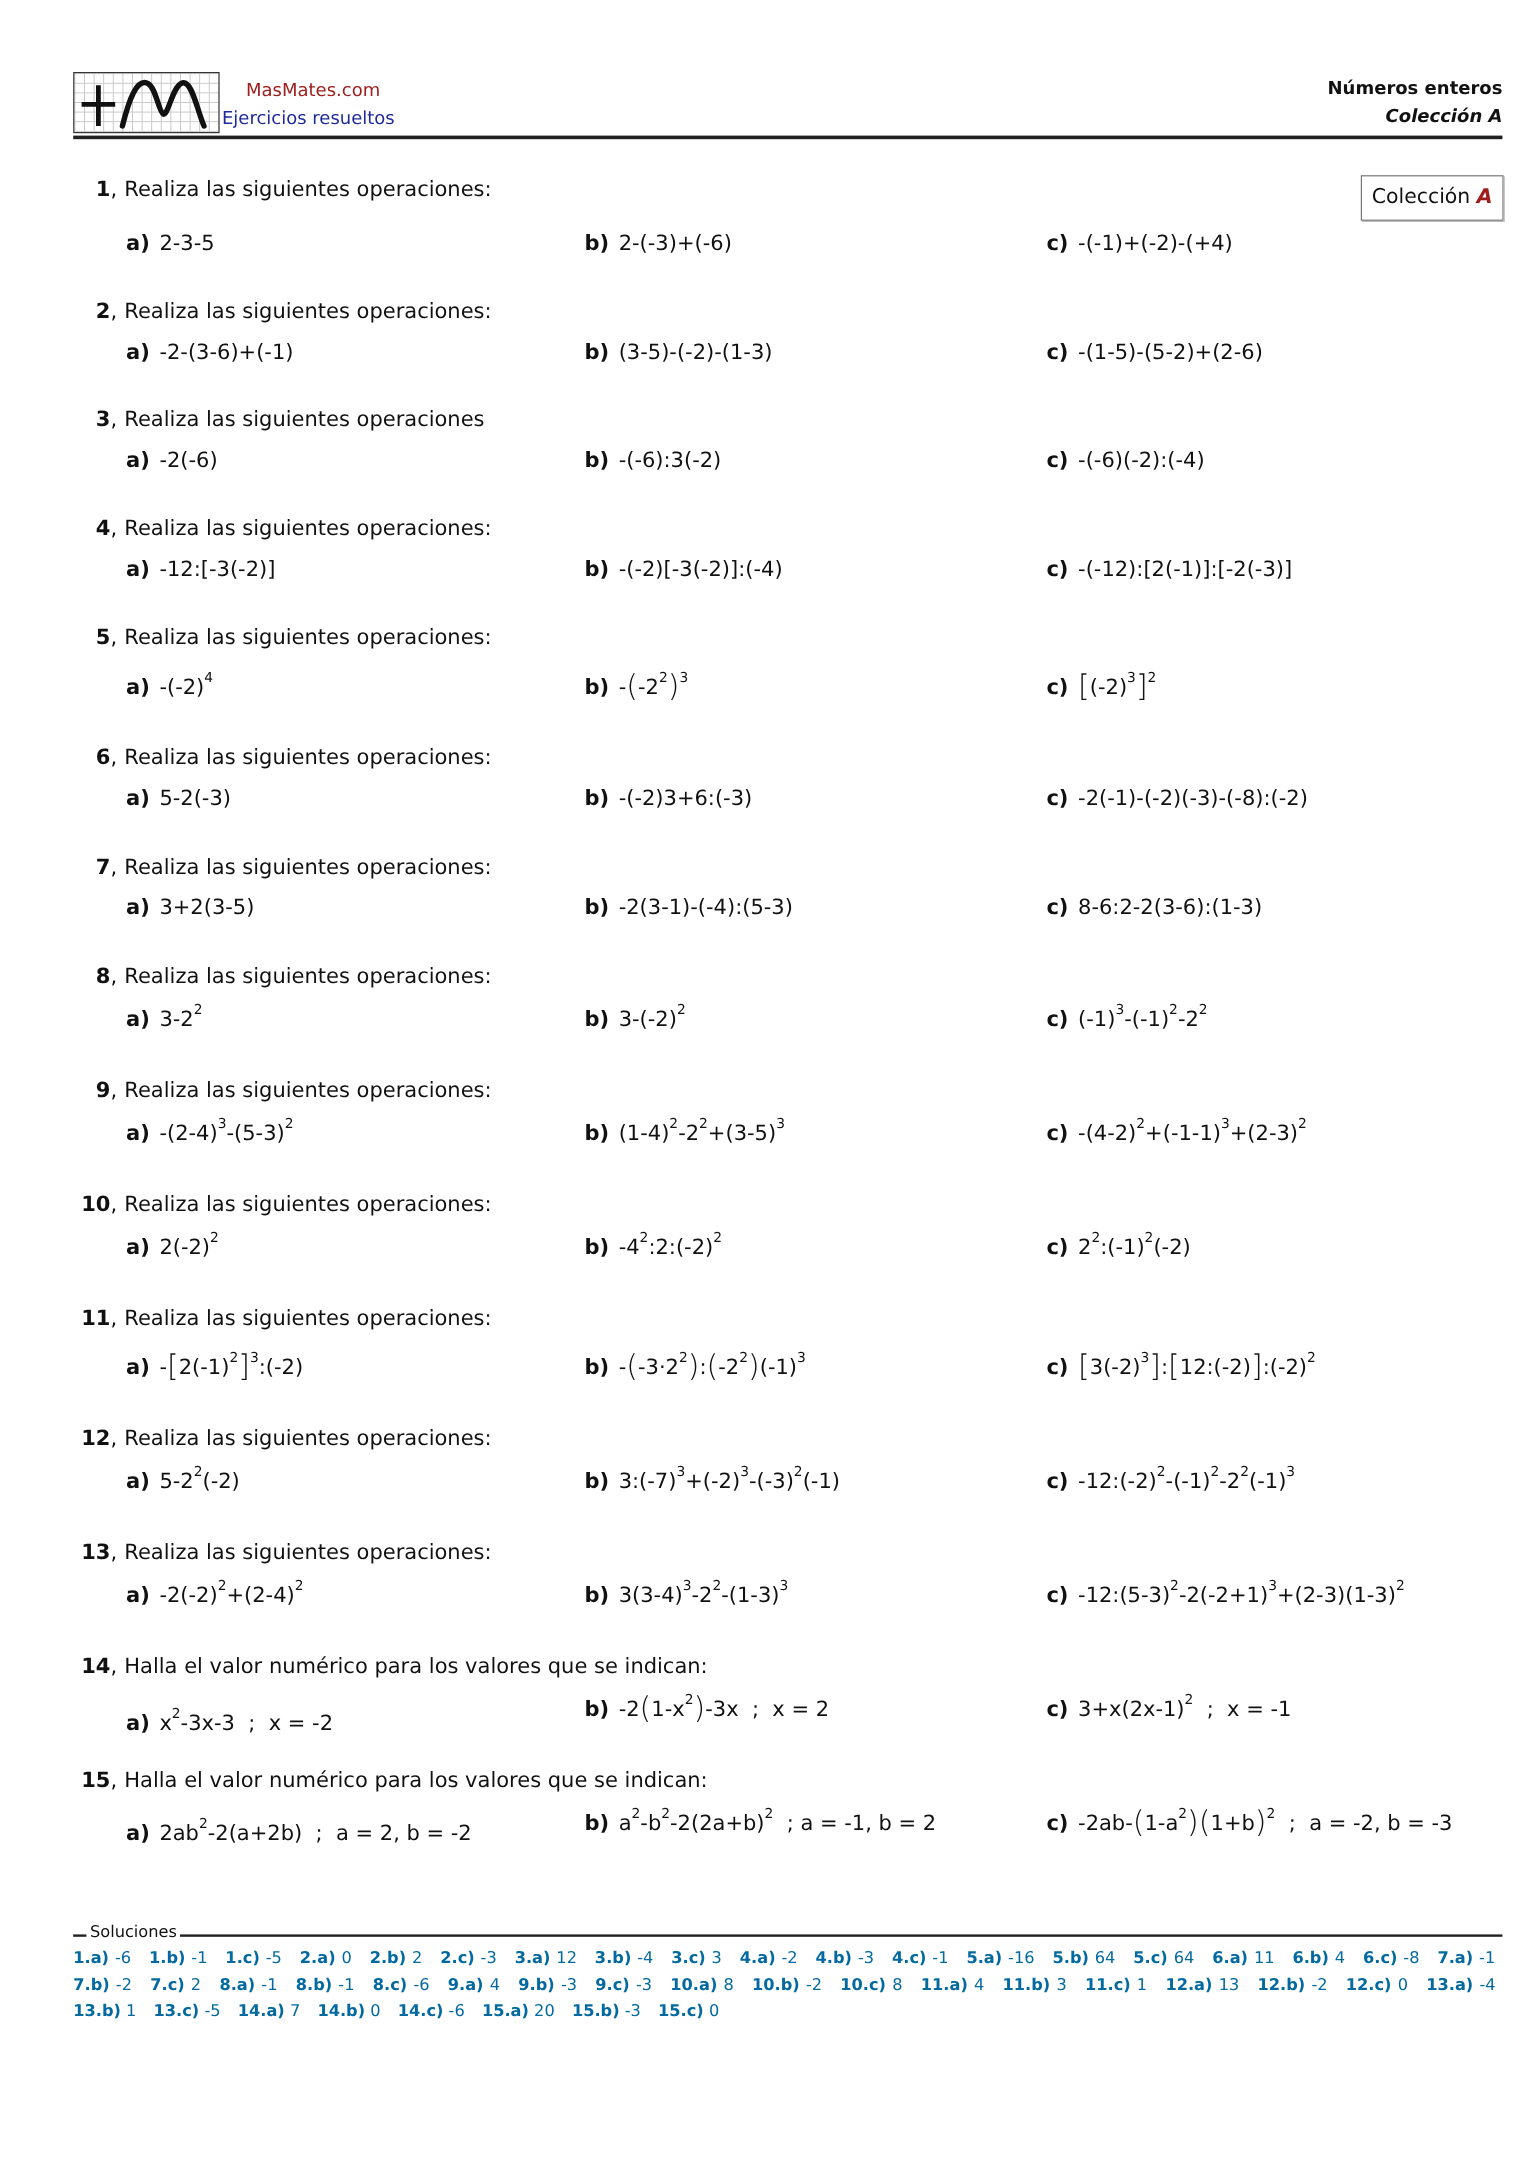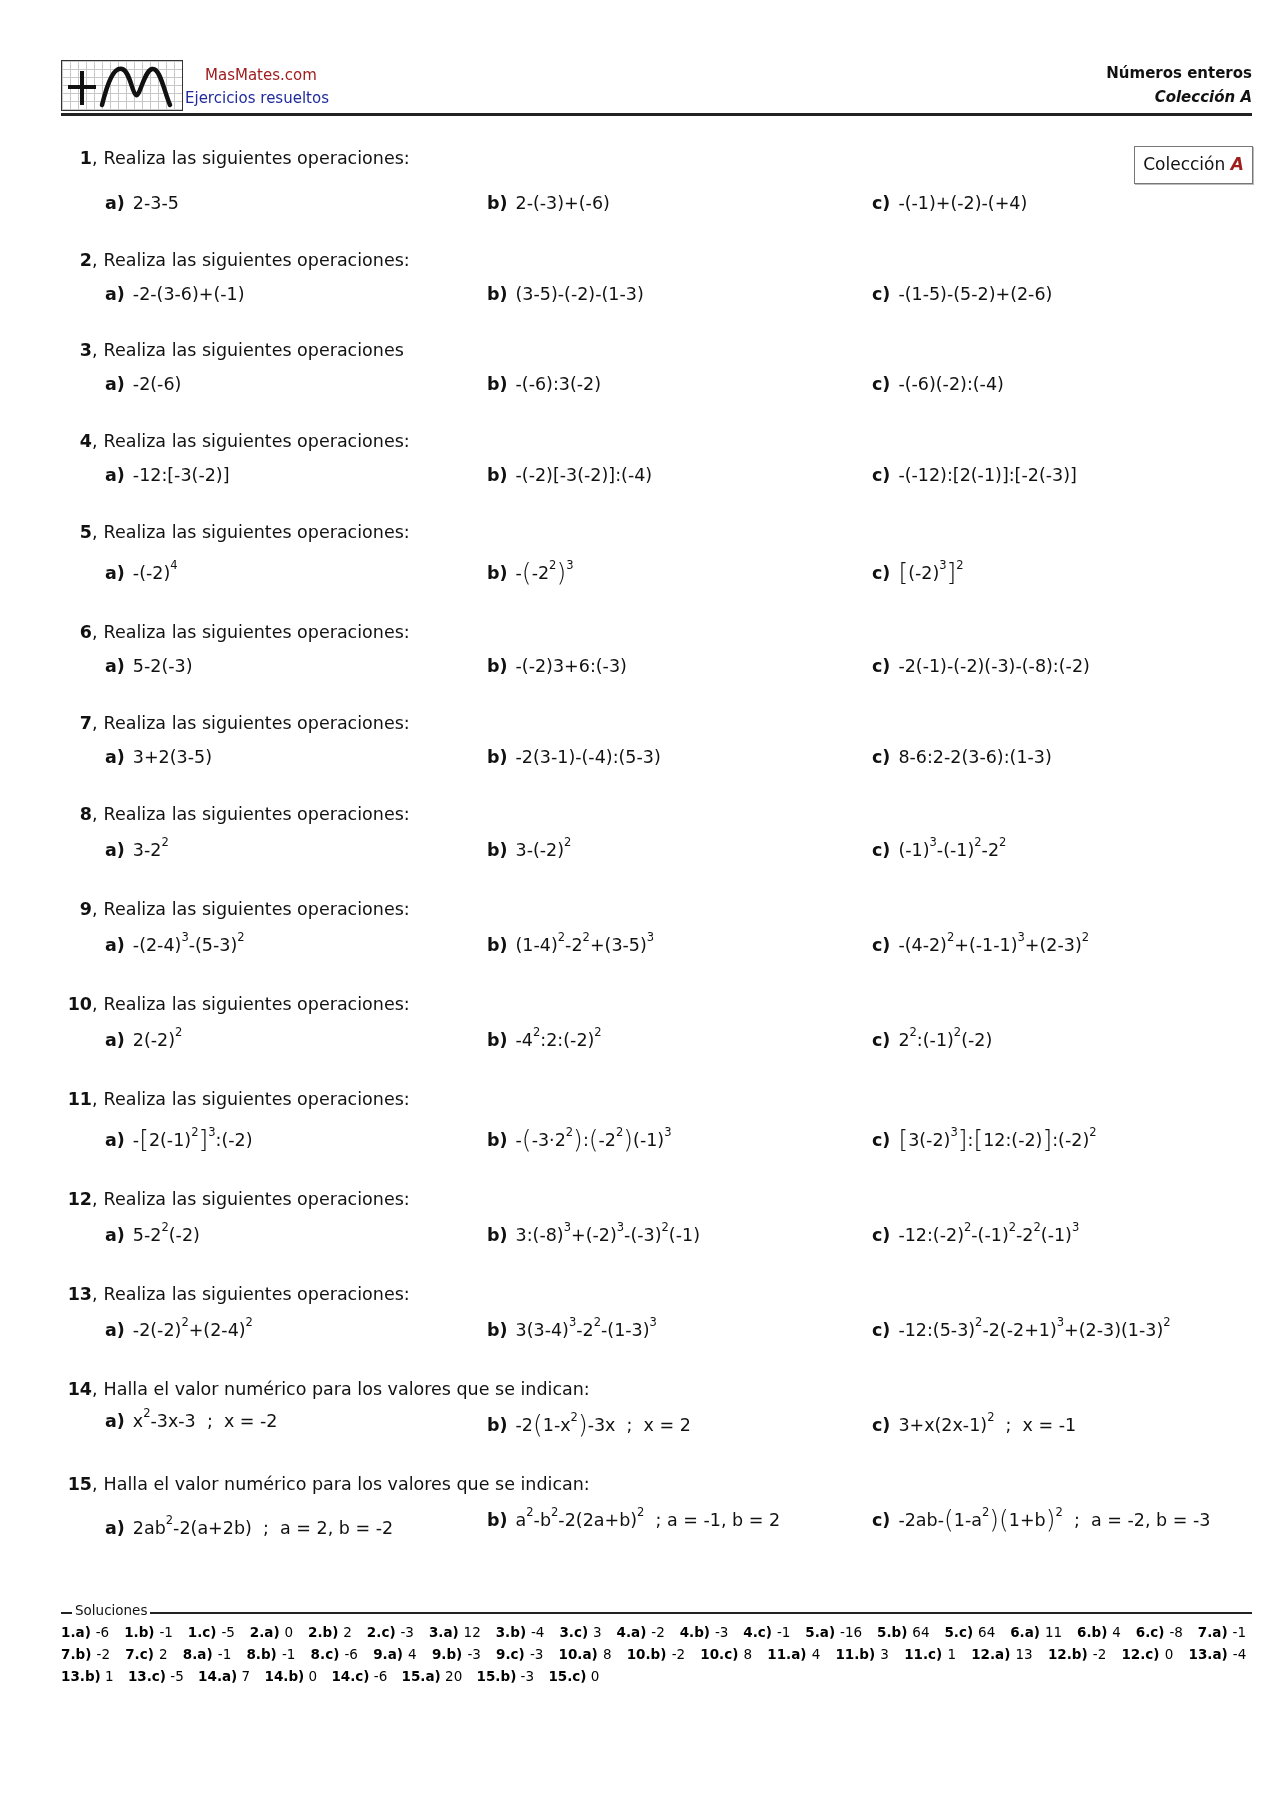--- a/index.html
+++ b/index.html
@@ -76,21 +76,21 @@
   }
   .sol-title {
     position: absolute; left: 61px; top: 1602px; padding: 0 3px 0 14px;
     background: #fff; font-size: 13.5px; color: #111;
   }
   .sol-title::before {
     content: ""; position: absolute; left: 0; top: 10px; width: 11px; border-top: 2px solid #222;
   }
   .sol-body {
     position: absolute; left: 61px; top: 1621px; width: 1195px;
-    font-size: 13.5px; line-height: 22px; color: #000000;
+    font-size: 13.5px; line-height: 22px; color: #0369a1;
     text-align: justify;
   }
   .sol-item { white-space: nowrap; margin-right: 10px; }
   .sol-key { font-weight: bold; }
 
   
   .footer {
     position: absolute; left: 61px; top: 1748px; width: 1191px; height: 30px;
     border-top: 2.5px solid #222;
   }
@@ -191,32 +191,32 @@
       </div>
       <div class="exercise" style="top: 1089px;">
         <div class="ex-head"><span class="ex-num">11</span><span class="ex-num-dot">,</span><span class="ex-statement">Realiza las siguientes operaciones:</span></div>
         <div class="part part-a" style="top: 41px;"><span class="part-label">a)</span><span><span style="white-space: pre;">-</span><span class="big" style="white-space: pre;">[</span><span style="white-space: pre;">2(-1)</span><sup style="white-space: pre;">2</sup><span class="big" style="white-space: pre;">]</span><sup style="white-space: pre;">3</sup><span style="white-space: pre;">:(-2)</span></span></div>
         <div class="part part-b" style="top: 41px;"><span class="part-label">b)</span><span><span style="white-space: pre;">-</span><span class="big" style="white-space: pre;">(</span><span style="white-space: pre;">-3·2</span><sup style="white-space: pre;">2</sup><span class="big" style="white-space: pre;">)</span><span style="white-space: pre;">:</span><span class="big" style="white-space: pre;">(</span><span style="white-space: pre;">-2</span><sup style="white-space: pre;">2</sup><span class="big" style="white-space: pre;">)</span><span style="white-space: pre;">(-1)</span><sup style="white-space: pre;">3</sup></span></div>
         <div class="part part-c" style="top: 41px;"><span class="part-label">c)</span><span><span class="big" style="white-space: pre;">[</span><span style="white-space: pre;">3(-2)</span><sup style="white-space: pre;">3</sup><span class="big" style="white-space: pre;">]</span><span style="white-space: pre;">:</span><span class="big" style="white-space: pre;">[</span><span style="white-space: pre;">12:(-2)</span><span class="big" style="white-space: pre;">]</span><span style="white-space: pre;">:(-2)</span><sup style="white-space: pre;">2</sup></span></div>
       </div>
       <div class="exercise" style="top: 1189px;">
         <div class="ex-head"><span class="ex-num">12</span><span class="ex-num-dot">,</span><span class="ex-statement">Realiza las siguientes operaciones:</span></div>
         <div class="part part-a" style="top: 36px;"><span class="part-label">a)</span><span><span style="white-space: pre;">5-2</span><sup style="white-space: pre;">2</sup><span style="white-space: pre;">(-2)</span></span></div>
-        <div class="part part-b" style="top: 36px;"><span class="part-label">b)</span><span><span style="white-space: pre;">3:(-8)</span><sup style="white-space: pre;">3</sup><span style="white-space: pre;">+(-2)</span><sup style="white-space: pre;">3</sup><span style="white-space: pre;">-(-3)</span><sup style="white-space: pre;">2</sup><span style="white-space: pre;">(-1)</span></span></div>
+        <div class="part part-b" style="top: 36px;"><span class="part-label">b)</span><span><span style="white-space: pre;">3:(-7)</span><sup style="white-space: pre;">3</sup><span style="white-space: pre;">+(-2)</span><sup style="white-space: pre;">3</sup><span style="white-space: pre;">-(-3)</span><sup style="white-space: pre;">2</sup><span style="white-space: pre;">(-1)</span></span></div>
         <div class="part part-c" style="top: 36px;"><span class="part-label">c)</span><span><span style="white-space: pre;">-12:(-2)</span><sup style="white-space: pre;">2</sup><span style="white-space: pre;">-(-1)</span><sup style="white-space: pre;">2</sup><span style="white-space: pre;">-2</span><sup style="white-space: pre;">2</sup><span style="white-space: pre;">(-1)</span><sup style="white-space: pre;">3</sup></span></div>
       </div>
       <div class="exercise" style="top: 1284px;">
         <div class="ex-head"><span class="ex-num">13</span><span class="ex-num-dot">,</span><span class="ex-statement">Realiza las siguientes operaciones:</span></div>
         <div class="part part-a" style="top: 36px;"><span class="part-label">a)</span><span><span style="white-space: pre;">-2(-2)</span><sup style="white-space: pre;">2</sup><span style="white-space: pre;">+(2-4)</span><sup style="white-space: pre;">2</sup></span></div>
         <div class="part part-b" style="top: 36px;"><span class="part-label">b)</span><span><span style="white-space: pre;">3(3-4)</span><sup style="white-space: pre;">3</sup><span style="white-space: pre;">-2</span><sup style="white-space: pre;">2</sup><span style="white-space: pre;">-(1-3)</span><sup style="white-space: pre;">3</sup></span></div>
         <div class="part part-c" style="top: 36px;"><span class="part-label">c)</span><span><span style="white-space: pre;">-12:(5-3)</span><sup style="white-space: pre;">2</sup><span style="white-space: pre;">-2(-2+1)</span><sup style="white-space: pre;">3</sup><span style="white-space: pre;">+(2-3)(1-3)</span><sup style="white-space: pre;">2</sup></span></div>
       </div>
       <div class="exercise" style="top: 1379px;">
         <div class="ex-head"><span class="ex-num">14</span><span class="ex-num-dot">,</span><span class="ex-statement">Halla el valor numérico para los valores que se indican:</span></div>
-        <div class="part part-a" style="top: 32px;"><span class="part-label">a)</span><span><span style="white-space: pre;">x</span><sup style="white-space: pre;">2</sup><span style="white-space: pre;">-3x-3  ;  x = -2</span></span></div>
+        <div class="part part-a" style="top: 48px;"><span class="part-label">a)</span><span><span style="white-space: pre;">x</span><sup style="white-space: pre;">2</sup><span style="white-space: pre;">-3x-3  ;  x = -2</span></span></div>
         <div class="part part-b" style="top: 36px;"><span class="part-label">b)</span><span><span style="white-space: pre;">-2</span><span class="big" style="white-space: pre;">(</span><span style="white-space: pre;">1-x</span><sup style="white-space: pre;">2</sup><span class="big" style="white-space: pre;">)</span><span style="white-space: pre;">-3x  ;  x = 2</span></span></div>
         <div class="part part-c" style="top: 36px;"><span class="part-label">c)</span><span><span style="white-space: pre;">3+x(2x-1)</span><sup style="white-space: pre;">2</sup><span style="white-space: pre;">  ;  x = -1</span></span></div>
       </div>
       <div class="exercise" style="top: 1474px;">
         <div class="ex-head"><span class="ex-num">15</span><span class="ex-num-dot">,</span><span class="ex-statement">Halla el valor numérico para los valores que se indican:</span></div>
         <div class="part part-a" style="top: 44px;"><span class="part-label">a)</span><span><span style="white-space: pre;">2ab</span><sup style="white-space: pre;">2</sup><span style="white-space: pre;">-2(a+2b)  ;  a = 2, b = -2</span></span></div>
         <div class="part part-b" style="top: 36px;"><span class="part-label">b)</span><span><span style="white-space: pre;">a</span><sup style="white-space: pre;">2</sup><span style="white-space: pre;">-b</span><sup style="white-space: pre;">2</sup><span style="white-space: pre;">-2(2a+b)</span><sup style="white-space: pre;">2</sup><span style="white-space: pre;">  ; a = -1, b = 2</span></span></div>
         <div class="part part-c" style="top: 36px;"><span class="part-label">c)</span><span><span style="white-space: pre;">-2ab-</span><span class="big" style="white-space: pre;">(</span><span style="white-space: pre;">1-a</span><sup style="white-space: pre;">2</sup><span class="big" style="white-space: pre;">)</span><span class="big" style="white-space: pre;">(</span><span style="white-space: pre;">1+b</span><span class="big" style="white-space: pre;">)</span><sup style="white-space: pre;">2</sup><span style="white-space: pre;">  ;  a = -2, b = -3</span></span></div>
       </div>
     </div>

